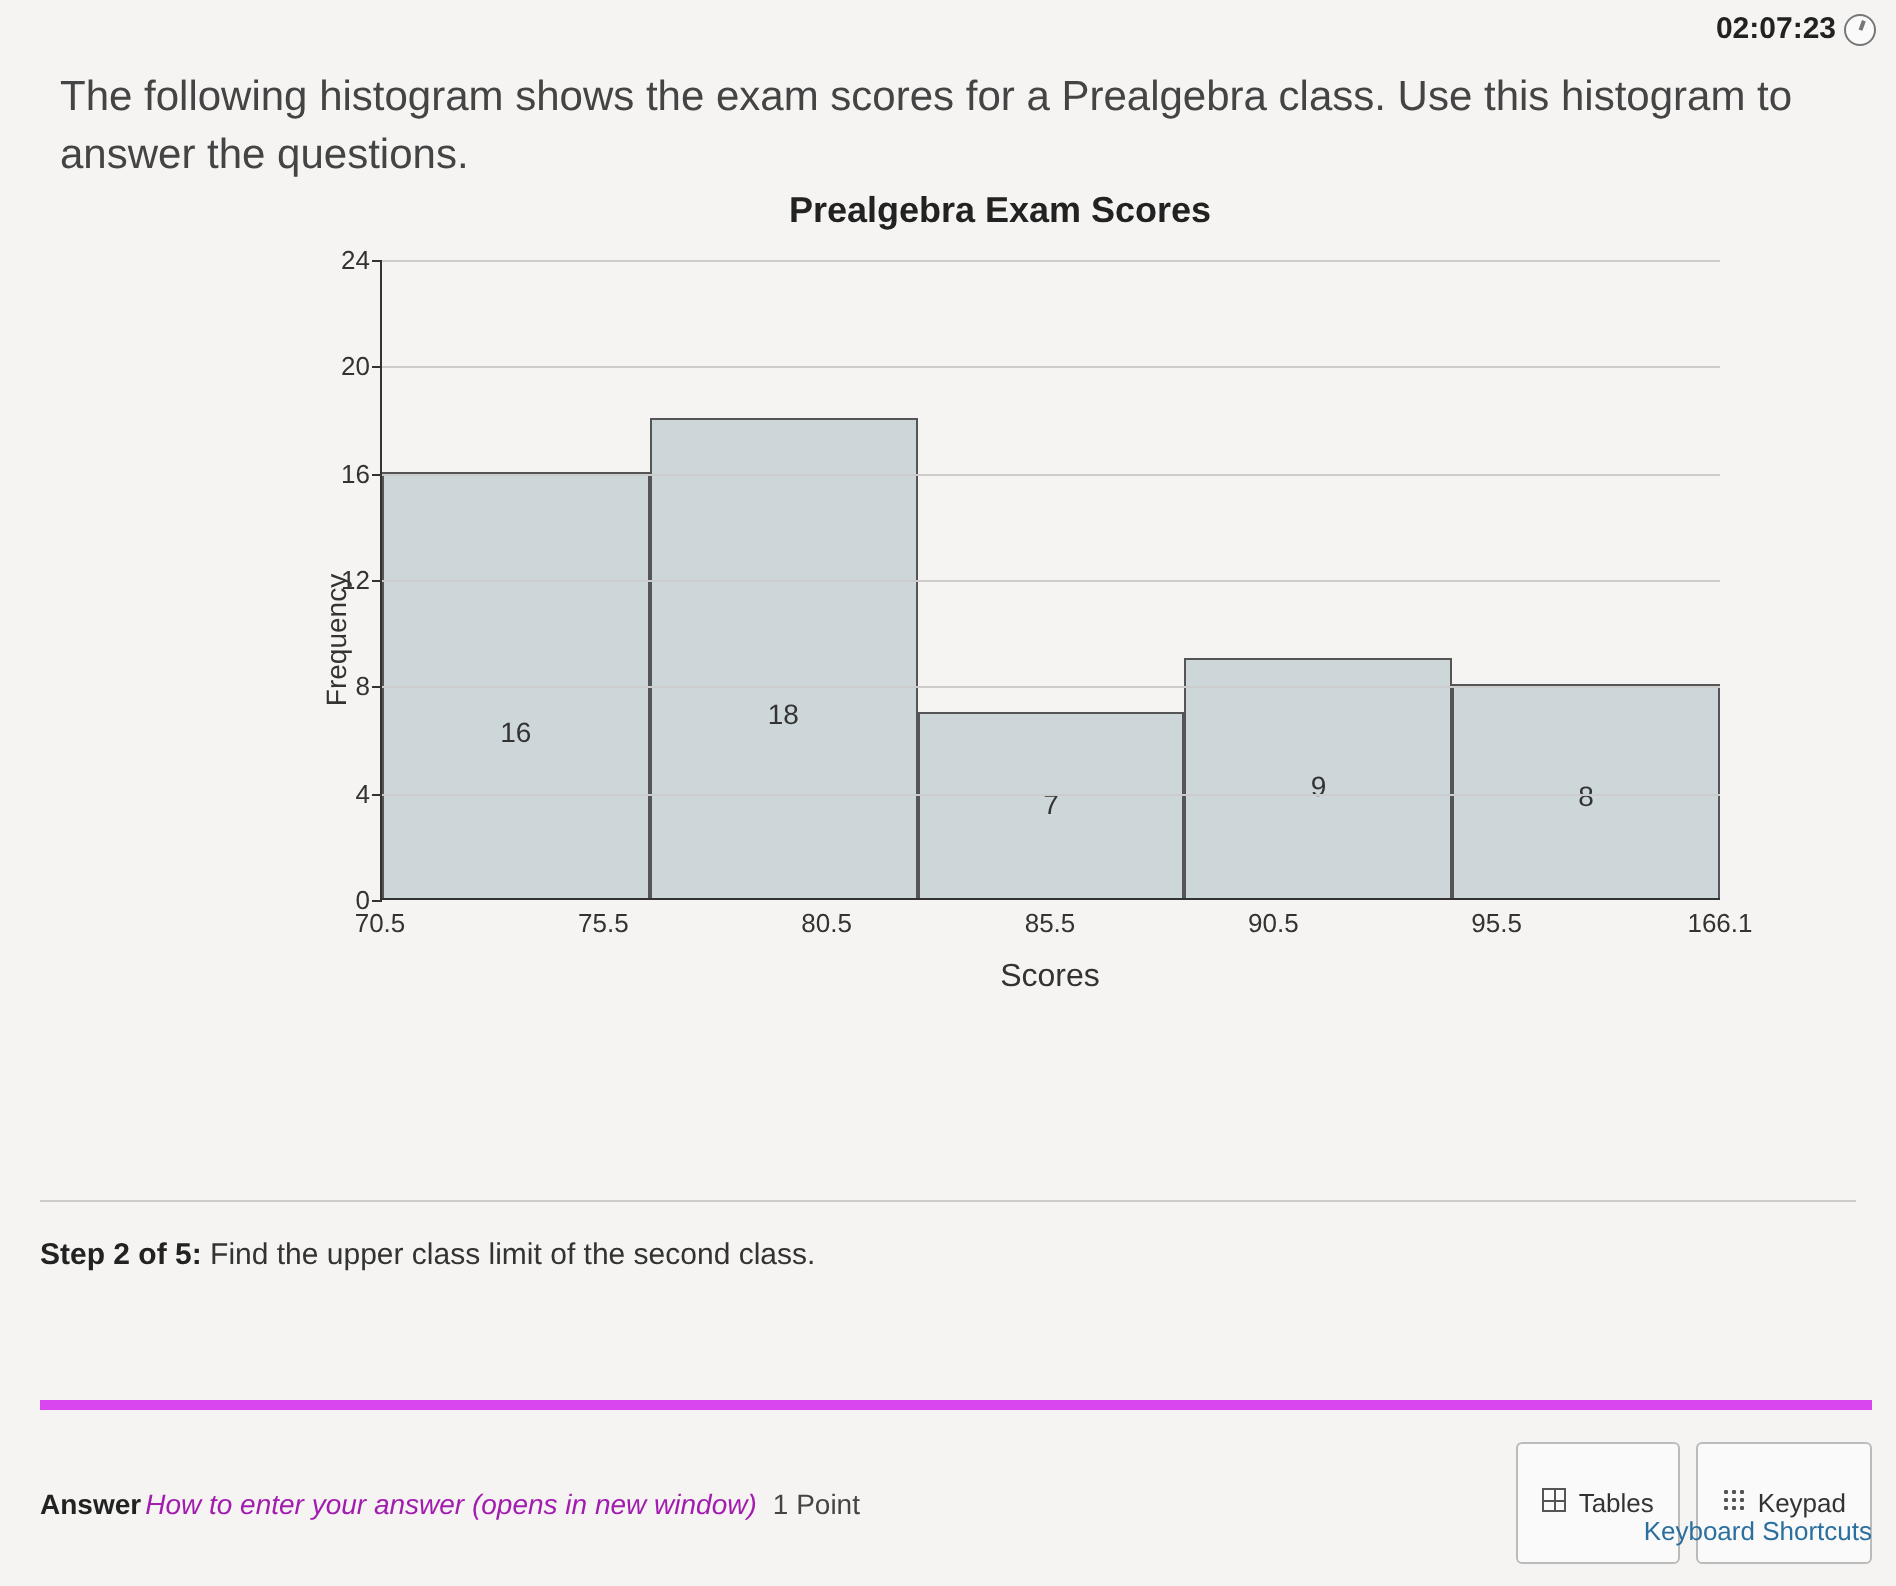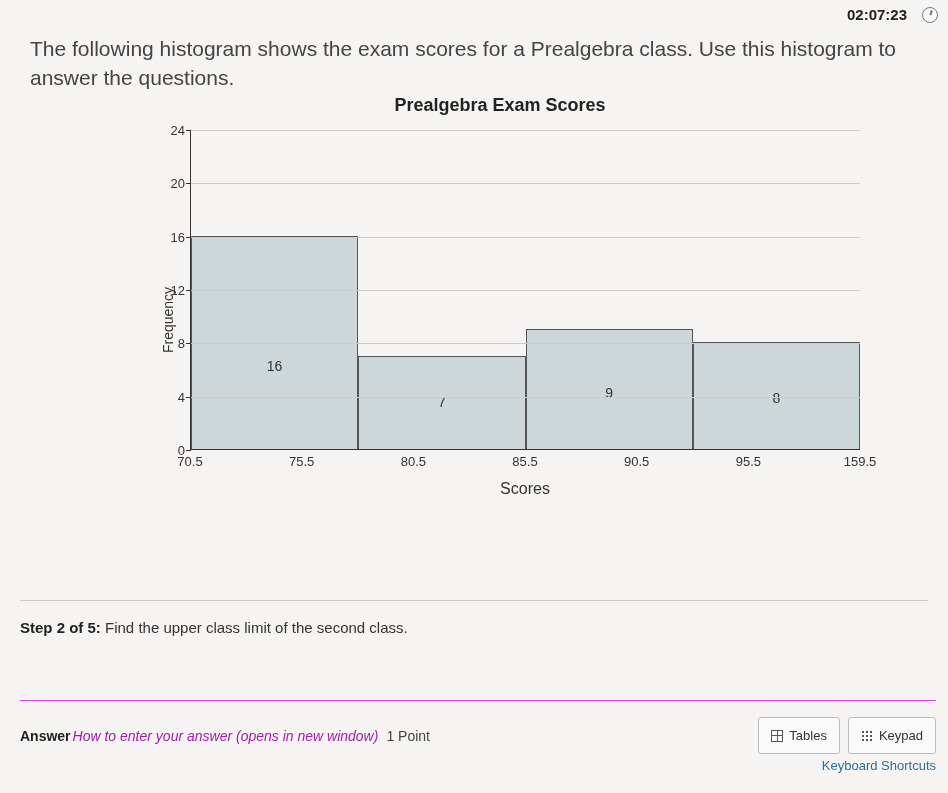--- a/index.html
+++ b/index.html
@@ -10,21 +10,21 @@
     height: 793px;
     position: relative;
     color: #333;
     overflow: hidden;
   }
   .timer-bar {
     position: absolute;
     top: 6px; right: 10px;
     display: flex;
     align-items: center;
-    gap: 15px;
+    gap: 4px;
     font-weight: bold;
     font-size: 15px;
     color: #222;
   }
   .timer-icon {
     width: 16px; height: 16px;
     border: 1.5px solid #777;
     border-radius: 50%;
     position: relative;
     background: #fafafa;
@@ -129,39 +129,39 @@
     left: 20px; right: 20px; top: 600px;
     border-top: 1px solid #ccc;
     padding-top: 18px;
     font-size: 15px;
     color: #333;
   }
   .step-line b { color:#222; }
   .answer-bar {
     position: absolute;
     left: 20px; right: 12px; top: 700px;
-    border-top: 1px solid #d946ef;
+    border-top: 5px solid #d946ef;
     padding-top: 16px;
     display: flex;
     align-items: center;
     font-size: 14px;
   }
   .answer-label { font-weight: bold; color:#222; }
   .answer-hint { color: #a21caf; font-style: italic; margin-left:2px;}
   .points { color:#444; margin-left: 8px; }
   .spacer { flex:1; }
   .btn {
     border: 1px solid #bbb;
     background: #fafafa;
-    padding: 10px 12px;
+    padding: 22px 12px;
     border-radius: 3px;
     font-size: 13px;
     color: #333;
     display: inline-flex;
-    align-items: center;
+    align-items: flex-start;
     gap: 6px;
     margin-left: 8px;
     cursor: pointer;
   }
   .icon-tables {
     width:12px; height:12px; display:inline-block;
     background:
       linear-gradient(#555,#555) 0 0/100% 1px no-repeat,
       linear-gradient(#555,#555) 0 50%/100% 1px no-repeat,
       linear-gradient(#555,#555) 0 100%/100% 1px no-repeat,
@@ -190,20 +190,23 @@
 <div class="question-text">The following histogram shows the exam scores for a Prealgebra class. Use this histogram to answer the questions.</div>
 
 <div class="chart-wrap">
   <div class="chart-title">Prealgebra Exam Scores</div>
   <div class="chart-area">
     <div class="ylabel">Frequency</div>
     <div class="plot" id="plot">
       <div class="bars" id="bars">
           <div class="bar" style="height: 213.333px;">
             <div class="bar-label" style="bottom: 74.6667px;">16</div>
+          </div>
+          <div class="bar" style="height: 240px;">
+            <div class="bar-label" style="bottom: 84px;">18</div>
           </div>
           <div class="bar" style="height: 93.3333px;">
             <div class="bar-label" style="bottom: 38.6667px;">7</div>
           </div>
           <div class="bar" style="height: 120px;">
             <div class="bar-label" style="bottom: 48px;">9</div>
           </div>
           <div class="bar" style="height: 106.667px;">
             <div class="bar-label" style="bottom: 43.3333px;">8</div>
           </div>
@@ -229,21 +232,21 @@
         <div class="ytick" style="top: 0px;">24</div>
         <div class="ytick-mark" style="top: 0px;"></div>
       </div>
     <div class="xticks" id="xticks">
         <div class="xtick" style="left: 0%;">70.5</div>
         <div class="xtick" style="left: 16.6667%;">75.5</div>
         <div class="xtick" style="left: 33.3333%;">80.5</div>
         <div class="xtick" style="left: 50%;">85.5</div>
         <div class="xtick" style="left: 66.6667%;">90.5</div>
         <div class="xtick" style="left: 83.3333%; text-align: center;">95.5</div>
-        <div class="xtick" style="left: 100%;">159.5</div>
+        <div class="xtick" style="left: 100%;">166.1</div>
       </div>
     <div class="xlabel">Scores</div>
   </div>
 </div>
 
 <div class="step-line">
   <b>Step 2 of 5:</b>
   <span>Find the upper class limit of the second class.</span>
 </div>
 

